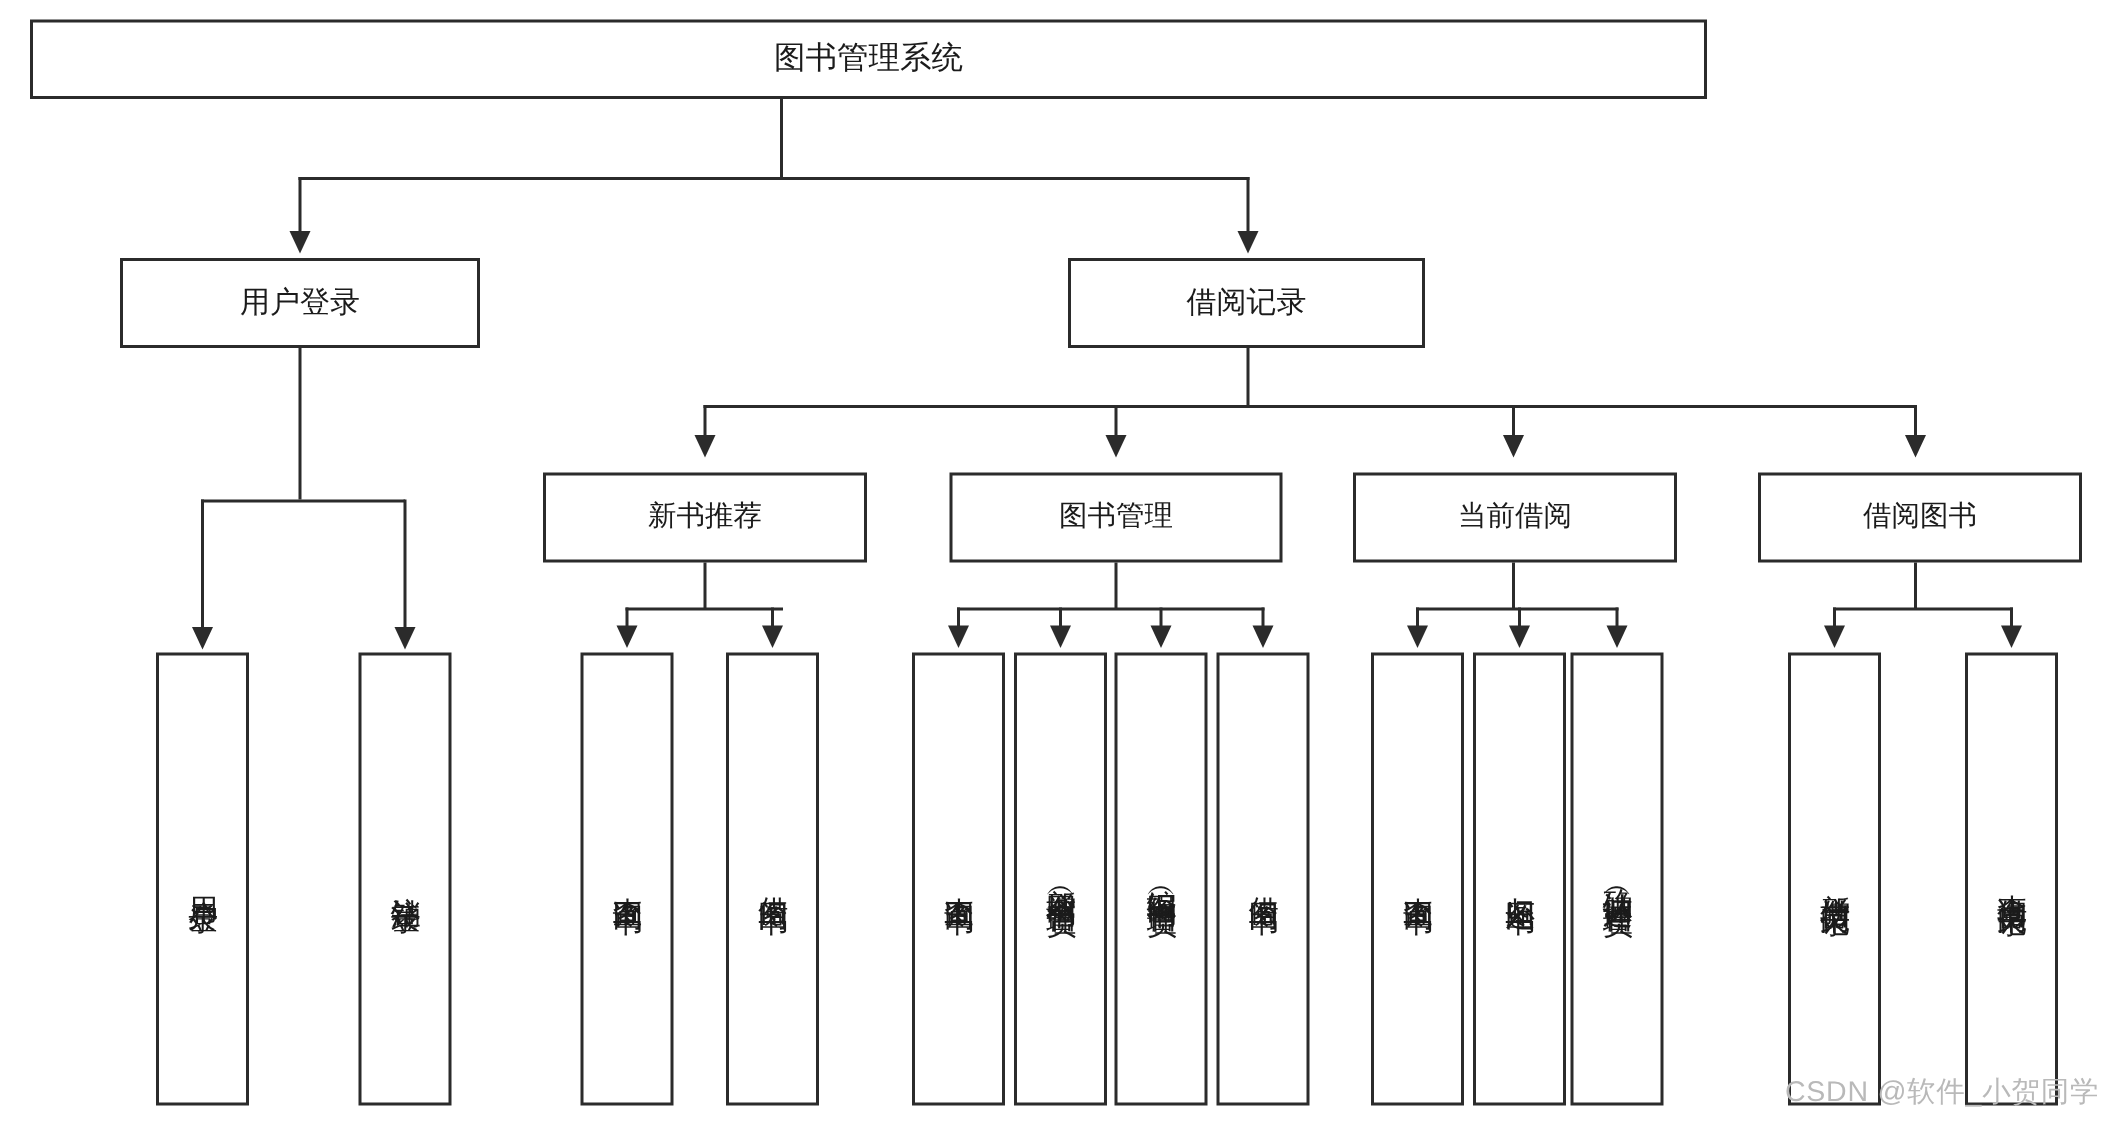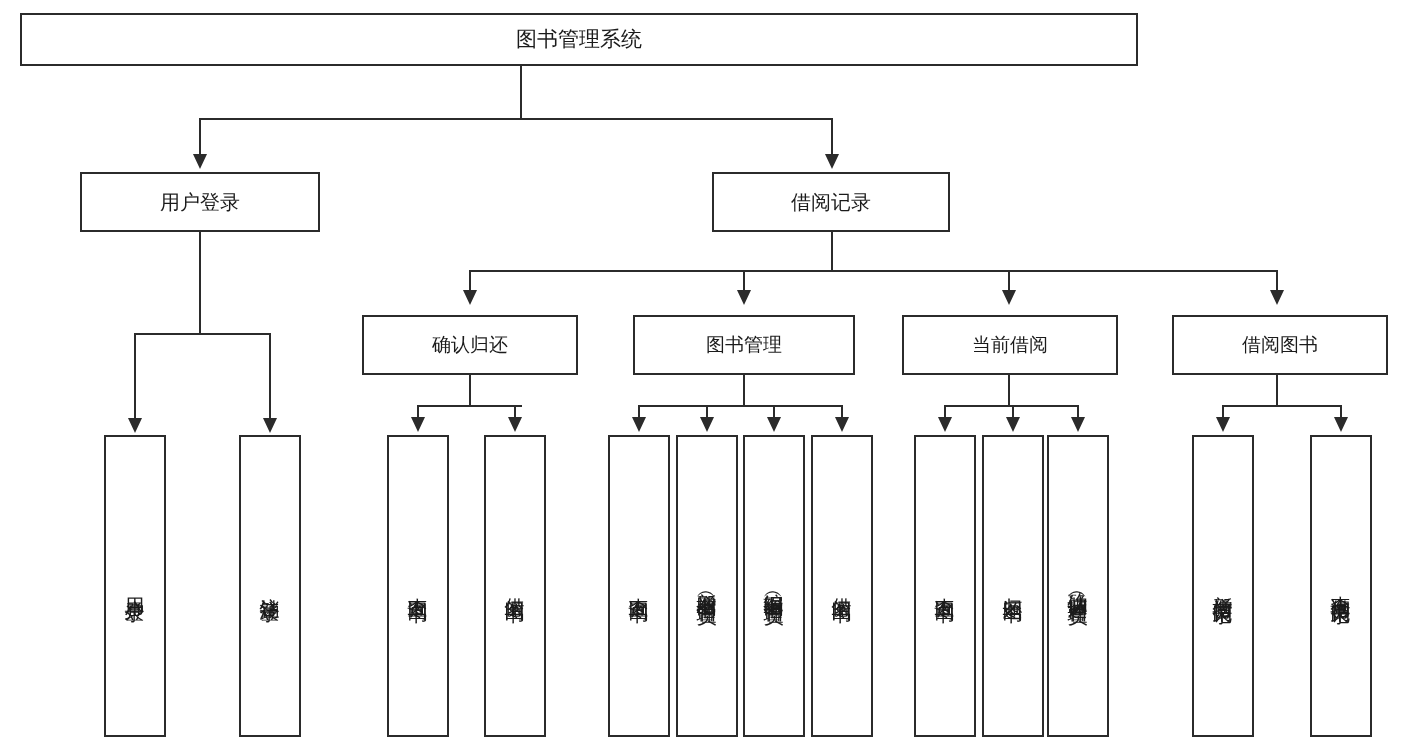--- a/index.html
+++ b/index.html
@@ -118,21 +118,21 @@
   <div class="conn vline" style="left:469px; top:270px; height:22px;"></div>
   <div class="arrow" style="left:463px; top:290px;"></div>
   <div class="conn vline" style="left:743px; top:270px; height:22px;"></div>
   <div class="arrow" style="left:737px; top:290px;"></div>
   <div class="conn vline" style="left:1008px; top:270px; height:22px;"></div>
   <div class="arrow" style="left:1002px; top:290px;"></div>
   <div class="conn vline" style="left:1276px; top:270px; height:22px;"></div>
   <div class="arrow" style="left:1270px; top:290px;"></div>
 
   <div class="node level2" style="left:362px; top:315px; width:216px; height:60px;">
-    <span class="label">确认归还</span>
+    <span class="label">新书推荐</span>
   </div>
   <div class="node level2" style="left:633px; top:315px; width:222px; height:60px;">
     <span class="label">图书管理</span>
   </div>
   <div class="node level2" style="left:902px; top:315px; width:216px; height:60px;">
     <span class="label">当前借阅</span>
   </div>
   <div class="node level2" style="left:1172px; top:315px; width:216px; height:60px;">
     <span class="label">借阅图书</span>
   </div>
@@ -208,14 +208,15 @@
     <span class="label">确认归还（管理员）</span>
   </div>
 
   <div class="node leaf" style="left:1192px; top:435px; width:62px; height:302px;">
     <span class="label">新增借阅记录</span>
   </div>
   <div class="node leaf" style="left:1310px; top:435px; width:62px; height:302px;">
     <span class="label">查询借阅记录</span>
   </div>
 
+  <div id="watermark" style="left:1190px; top:715px;">CSDN @软件_小贺同学</div>
 
 </div>
 
 </body></html>

